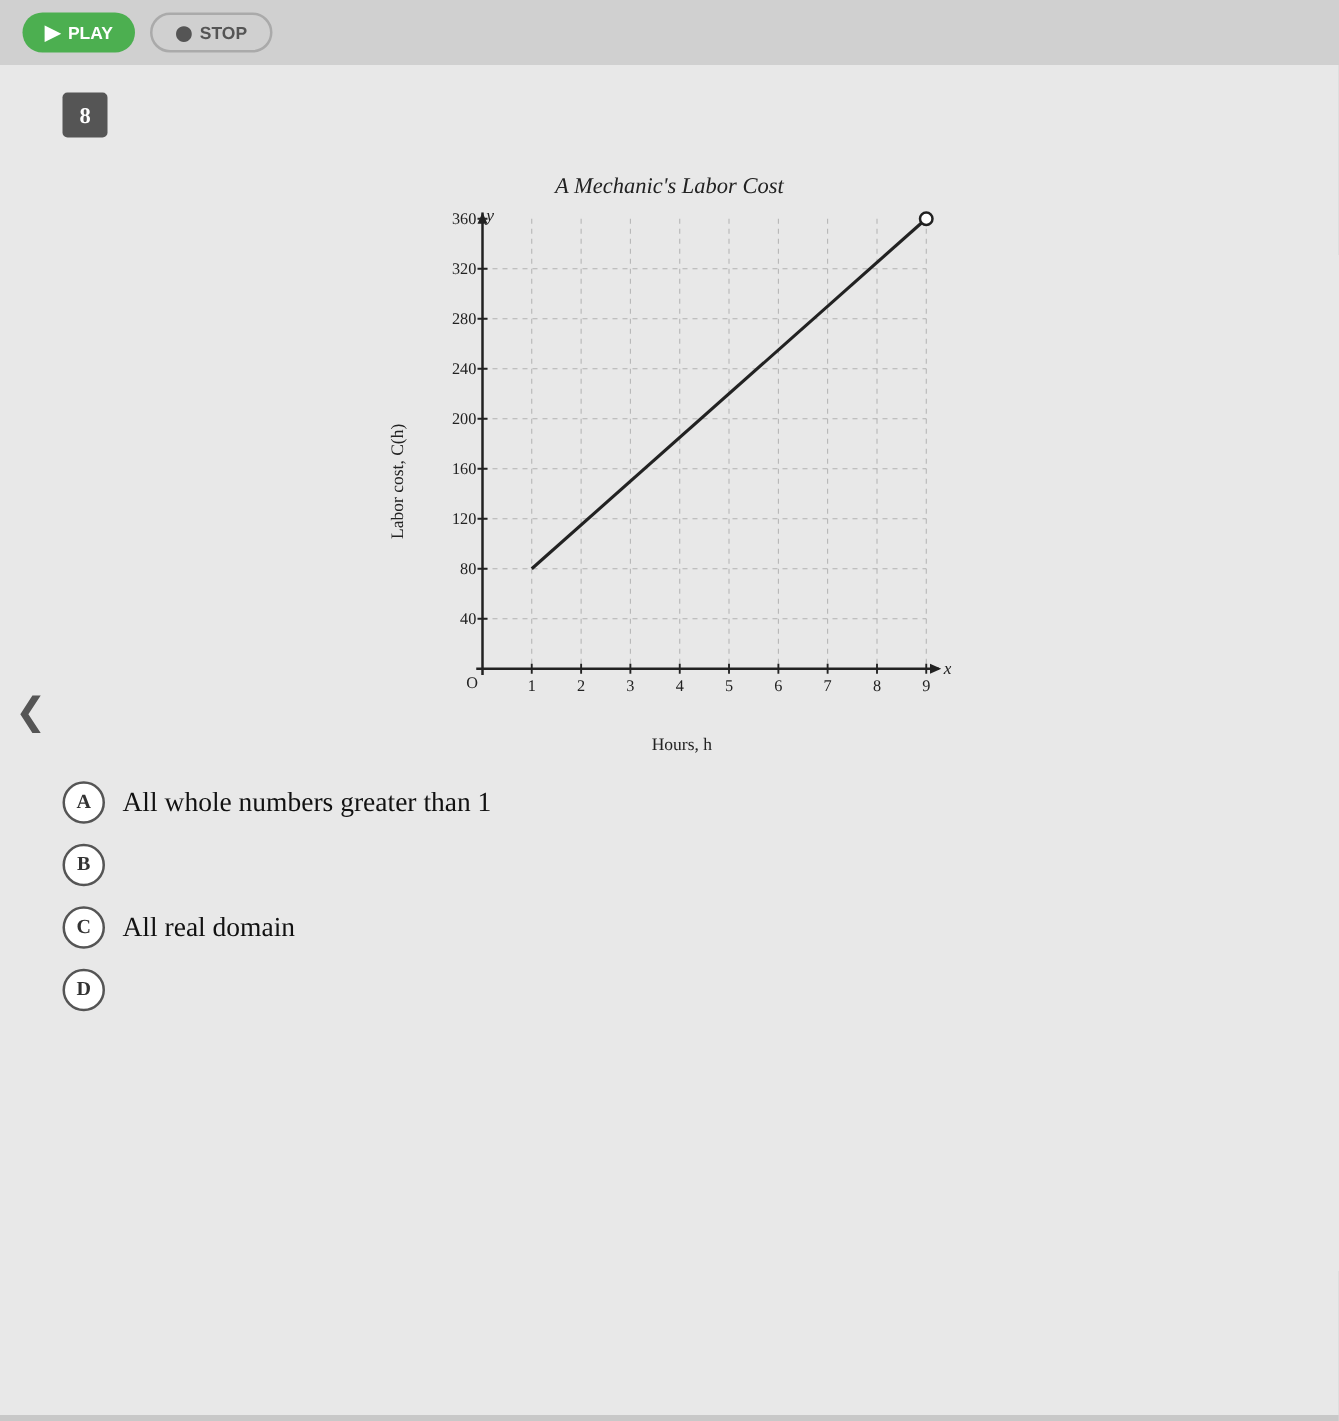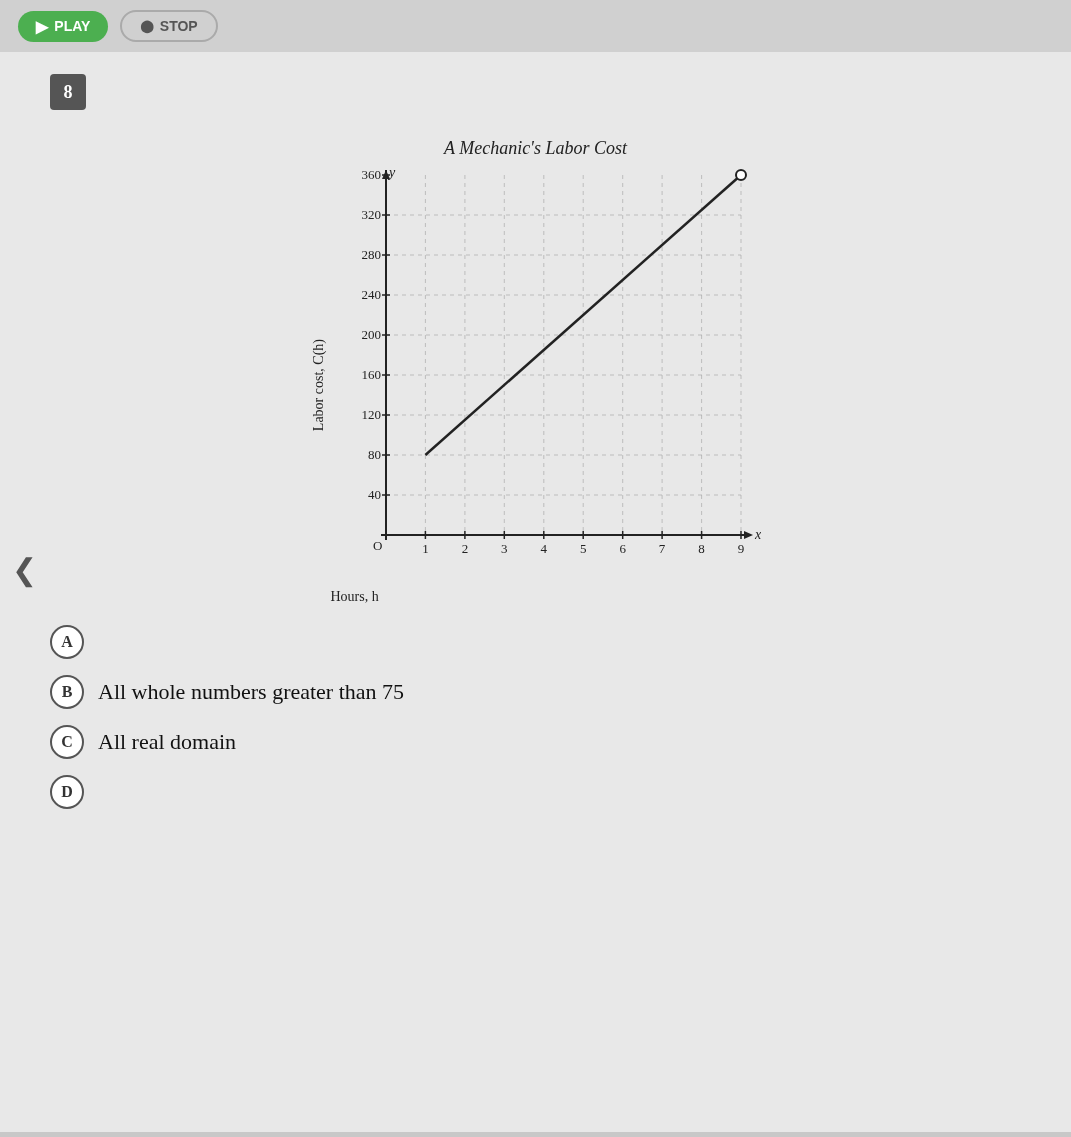--- a/index.html
+++ b/index.html
@@ -117,21 +117,21 @@
 
     .chart-area {
       position: relative;
     }
 
     svg.chart {
       display: block;
     }
 
     .x-axis-label {
-      text-align: left;
+      text-align: center;
       font-size: 14px;
       color: #222;
       margin-top: 4px;
     }
 
     .domain-question {
       font-size: 20px;
       color: #111;
       margin: 16px 0 20px 0;
     }
@@ -305,25 +305,25 @@
         <div class="x-axis-label">Hours, h</div>
       </div>
     </div>
   </div>
 
 
   <div class="answer-choices">
 
     <div class="answer-choice">
       <div class="choice-circle">A</div>
+      <div class="choice-text">All whole numbers greater than 1</div>
     </div>
 
     <div class="answer-choice">
       <div class="choice-circle">B</div>
-      <div class="choice-text">All whole numbers greater than 75</div>
     </div>
 
     <div class="answer-choice">
       <div class="choice-circle">C</div>
       <div class="choice-text">All real domain</div>
     </div>
 
     <div class="answer-choice">
       <div class="choice-circle">D</div>
     </div>

